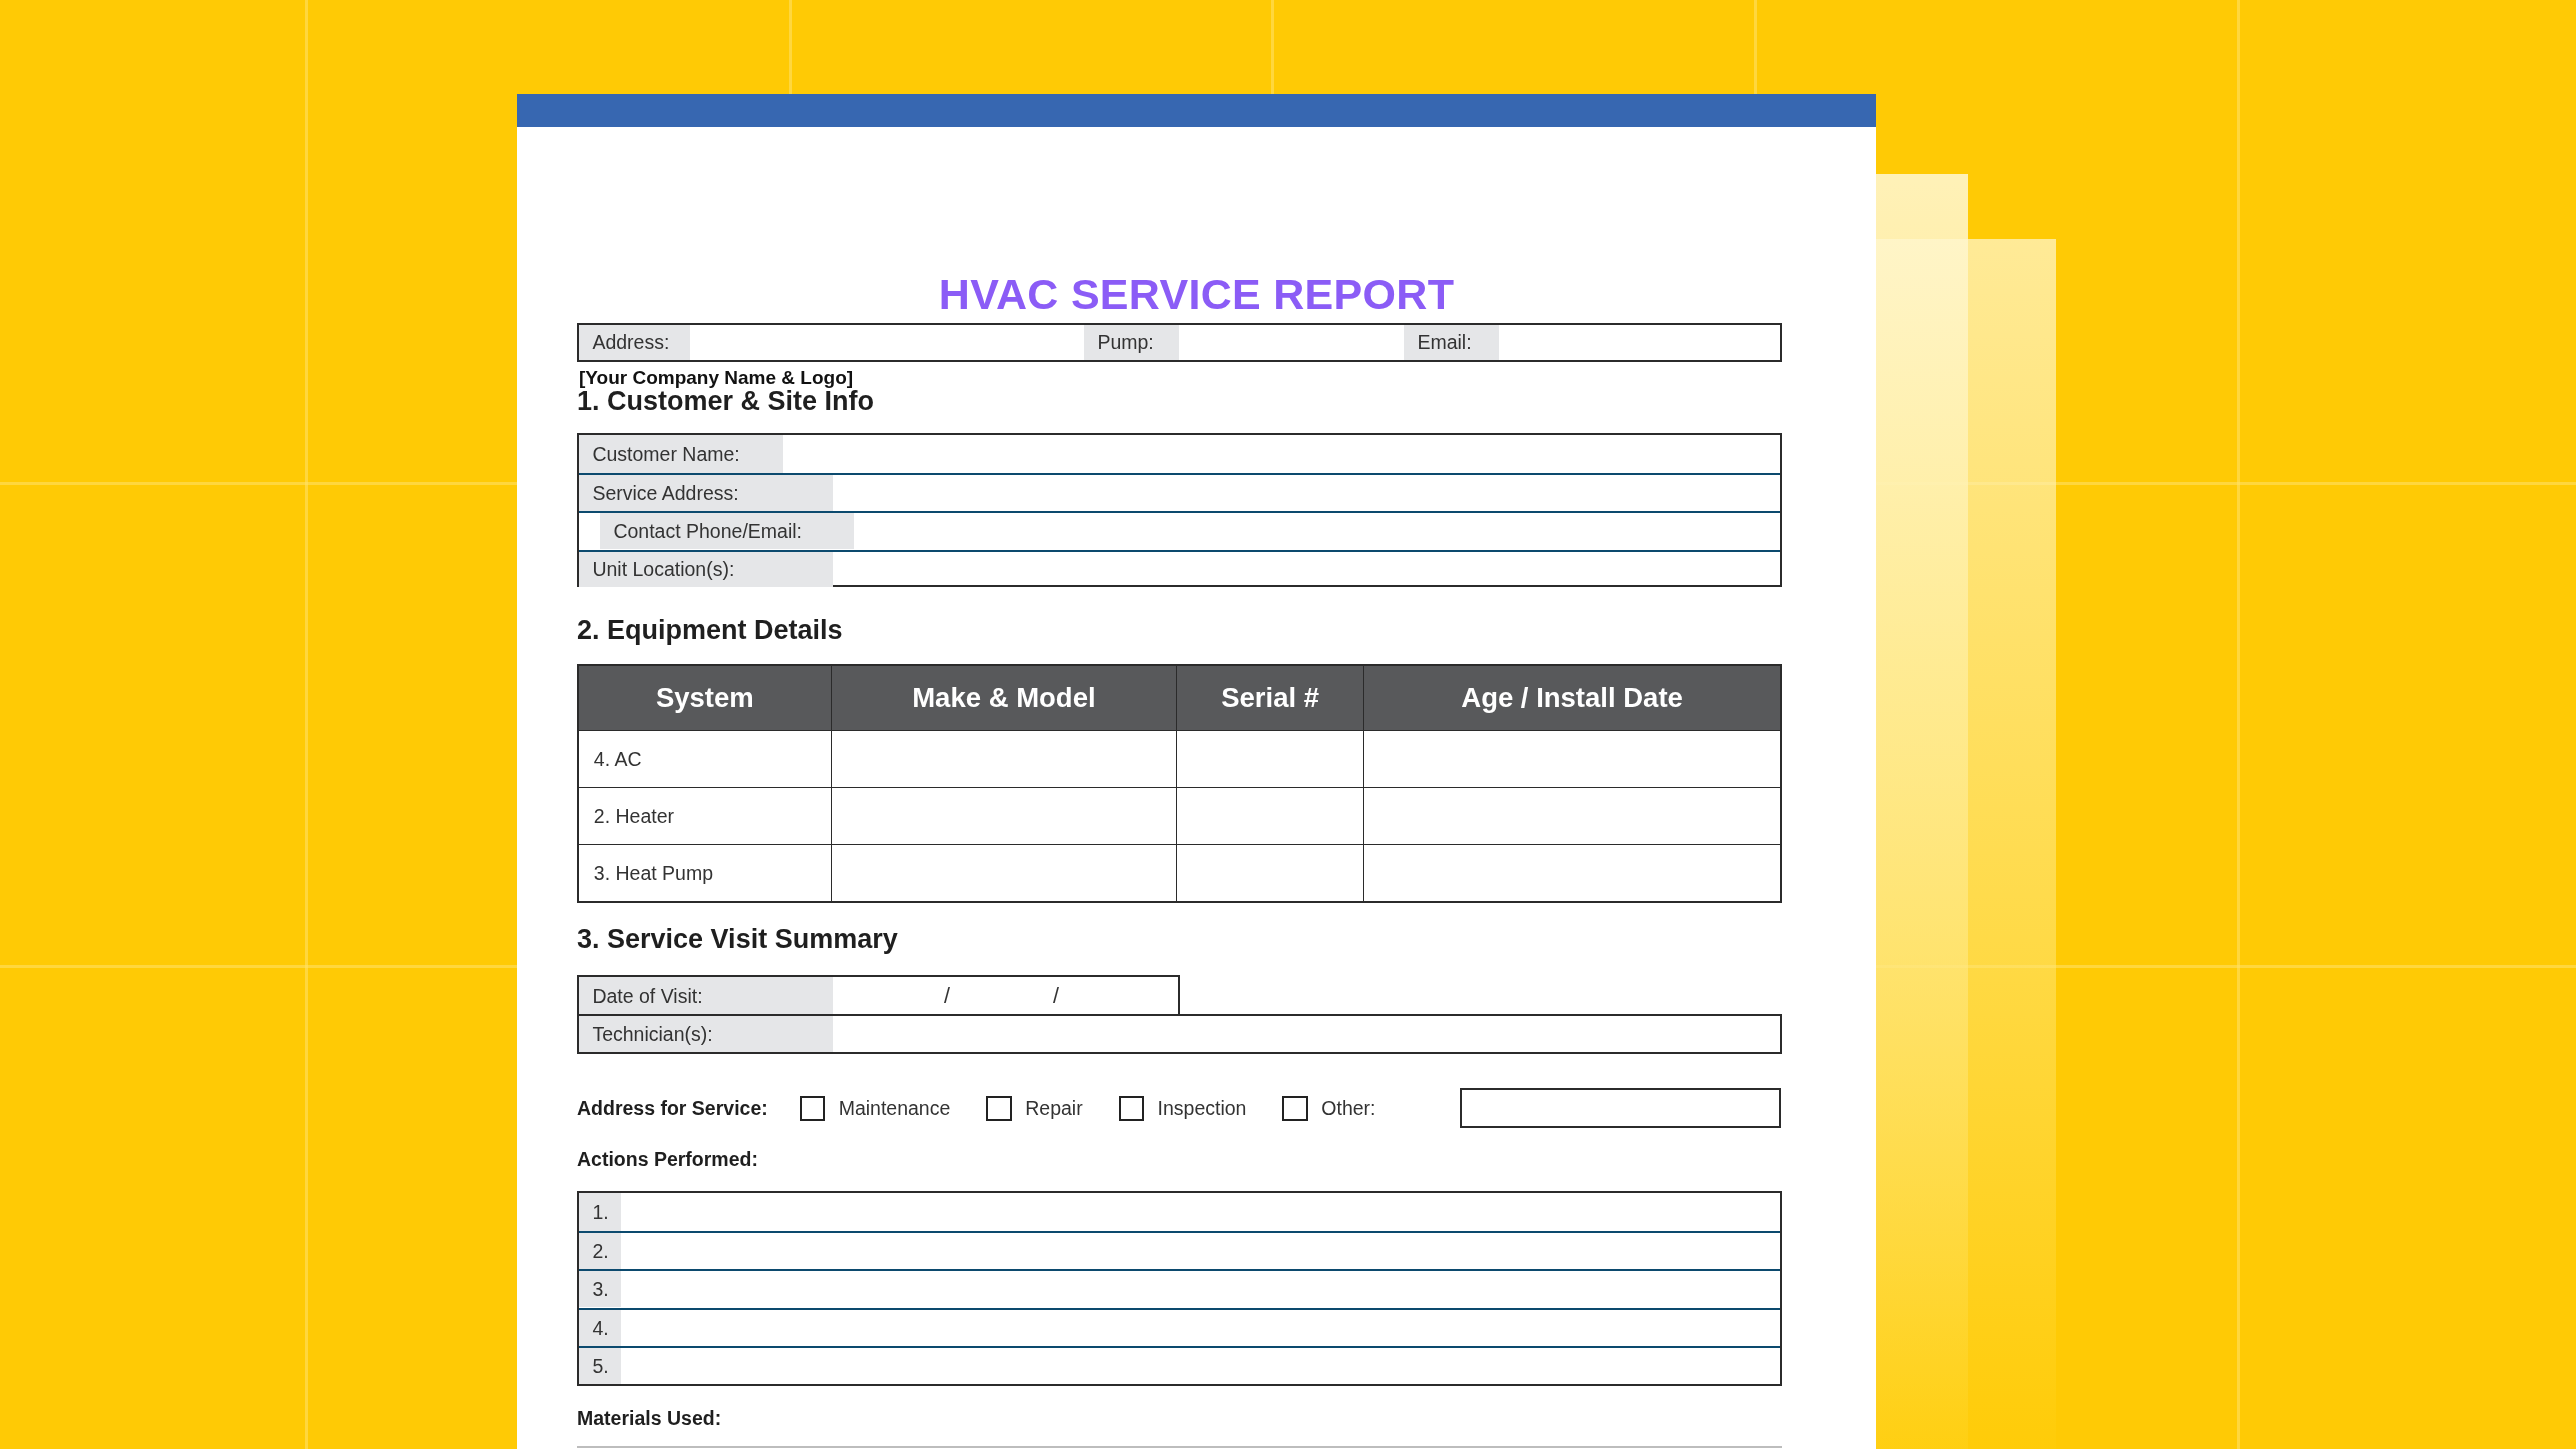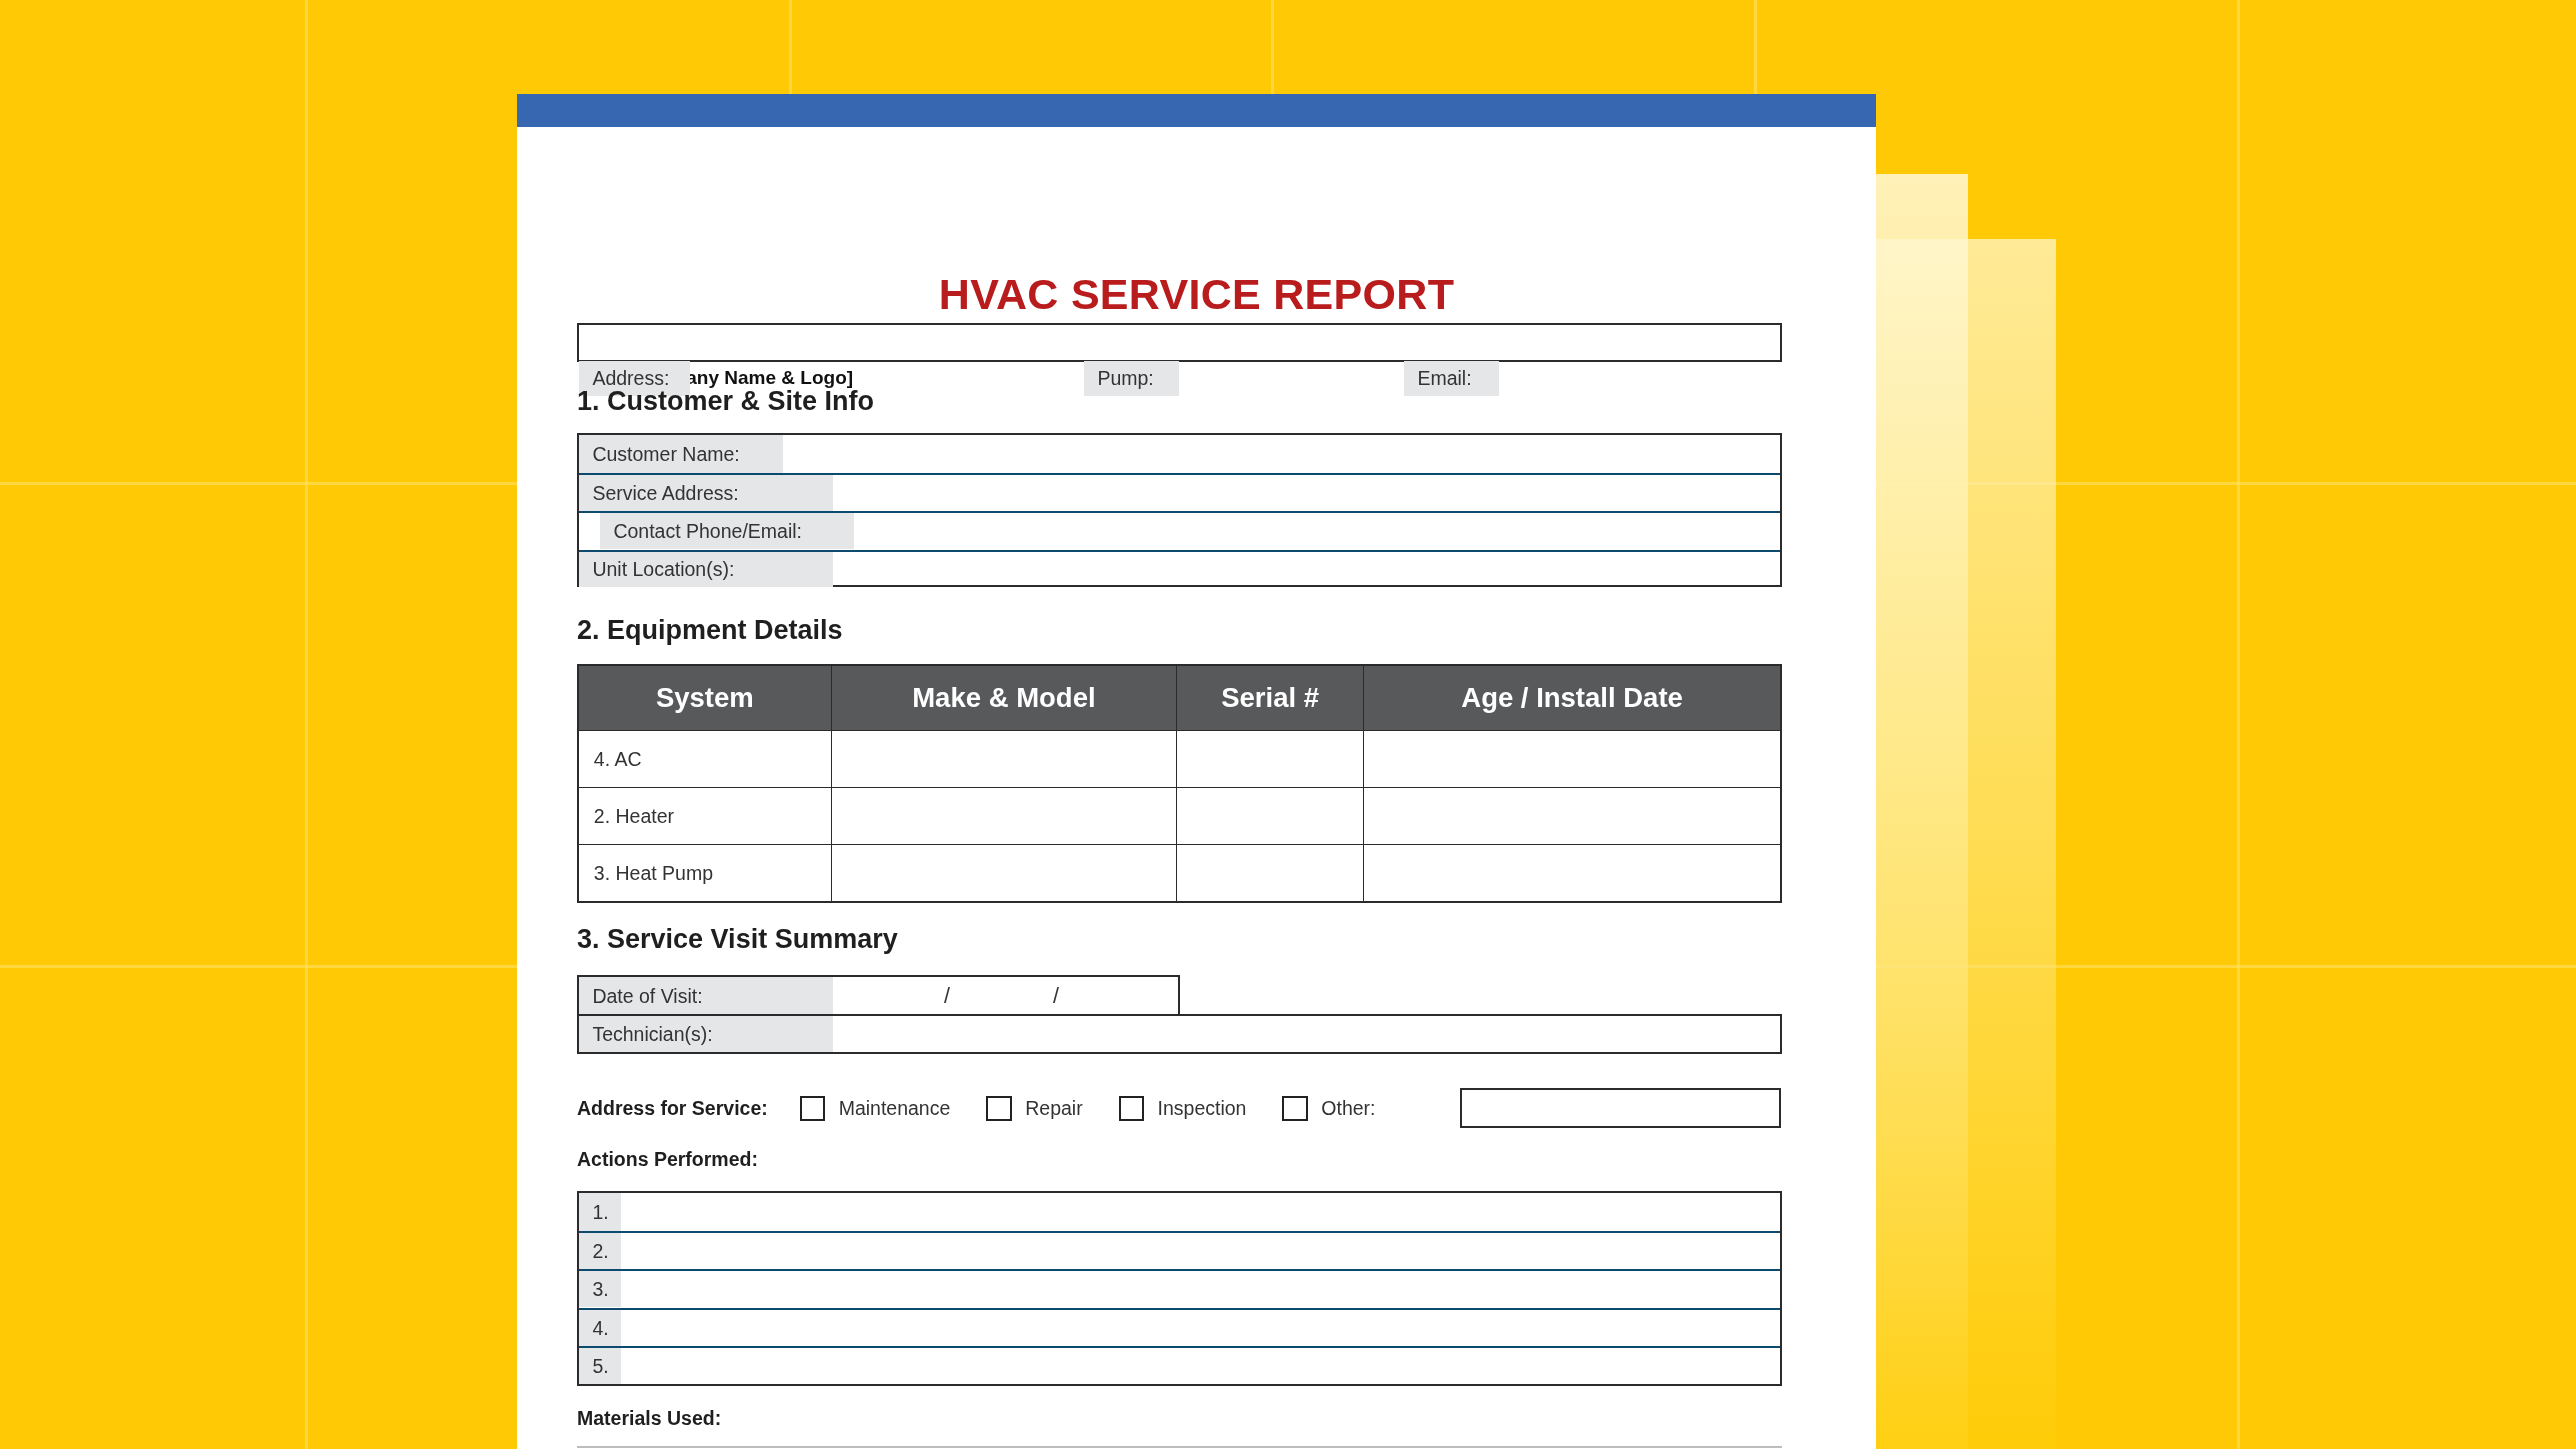--- a/index.html
+++ b/index.html
@@ -4,30 +4,30 @@
 <style>
   html, body { margin:0; padding:0; }
   body { width:2576px; height:1449px; overflow:hidden; position:relative; background:#FFCA05; font-family:"Liberation Sans", sans-serif; }
   .gridline-v { position:absolute; top:0; width:2.7px; height:1449px; background:rgba(255,226,110,0.55); }
   .gridline-h { position:absolute; left:0; height:2.7px; width:2576px; background:rgba(255,226,110,0.55); }
   .back-page { position:absolute; bottom:0; }
   .back-page.p2 { left:1876px; top:239px; width:180px; background:linear-gradient(to bottom, rgba(255,245,200,0.75), rgba(255,230,120,0.55) 60%, rgba(255,210,20,0.2)); }
   .back-page.p1 { left:1876px; top:174px; width:92px; background:linear-gradient(to bottom, rgba(255,248,215,0.85), rgba(255,238,160,0.75) 40%, rgba(255,215,40,0.3)); }
   .page { position:absolute; left:517px; top:94px; width:1359px; height:1355px; background:#ffffff; }
   .page-bar { position:absolute; left:0; top:0; width:1359px; height:33px; background:#3767B1; }
-  .title { position:absolute; left:0; width:1359px; top:176px; text-align:center; font-size:43px; font-weight:bold; color:#b91c1c; letter-spacing:0.3px; }
+  .title { position:absolute; left:0; width:1359px; top:176px; text-align:center; font-size:43px; font-weight:bold; color:#8b5cf6; letter-spacing:0.3px; }
   .company { position:absolute; left:62px; top:273px; font-size:19px; font-weight:bold; color:#111; }
   .hdr { position:absolute; left:60px; font-size:27px; font-weight:bold; color:#1f1f1f; }
   .sub { position:absolute; left:60px; font-size:19.5px; font-weight:bold; color:#1f1f1f; }
   .box { position:absolute; border:2px solid #2b2b2b; box-sizing:border-box; background:#fff; }
   .row { position:absolute; left:0; right:0; border-top:2px solid #0c4a6e; box-sizing:border-box; display:flex; }
   .row:first-child { border-top:none; }
   .lbl { background:#E5E6E8; height:100%; display:flex; align-items:center; padding-left:13.4px; box-sizing:border-box; font-size:19.5px; color:#333; }
   .val { flex:1; height:100%; }
-  .addr-row { display:flex; height:100%;margin-top:36px; }
+  .addr-row { display:flex; height:100%; }
   .eq-table { position:absolute; left:60px; top:570px; width:1205px; height:229px; border:2px solid #2b2b2b; box-sizing:border-box; border-collapse:collapse; }
   .eq-table th { background:#58595B; color:#fff; font-size:27.5px; font-weight:bold; height:62px; border:1.3px solid #2b2b2b;margin-top:44px; }
   .eq-table td { height:54px; border:1.3px solid #2b2b2b; font-size:19.5px; color:#333; padding-left:14.8px; }
   .eq-table td.blank { padding:0; }
   .reason { position:absolute; left:60px; top:995px; height:39px; display:flex; align-items:center; font-size:19.5px; color:#333; }
   .reason .rl { font-weight:bold; color:#1f1f1f; margin-right:32px; }
   .cb { width:25.5px; height:25.5px; border:2.7px solid #222; box-sizing:border-box; display:inline-block; margin-right:13.4px; }
   .opt { display:flex; align-items:center; margin-right:36px; }
   .other-box { position:absolute; left:943px; top:994px; width:321px; height:40px; border:2px solid #2b2b2b; box-sizing:border-box; }
   .num { width:42px; background:#E5E6E8; height:100%; display:flex; align-items:center; padding-left:13.4px; box-sizing:border-box; font-size:19.5px; color:#333; }

